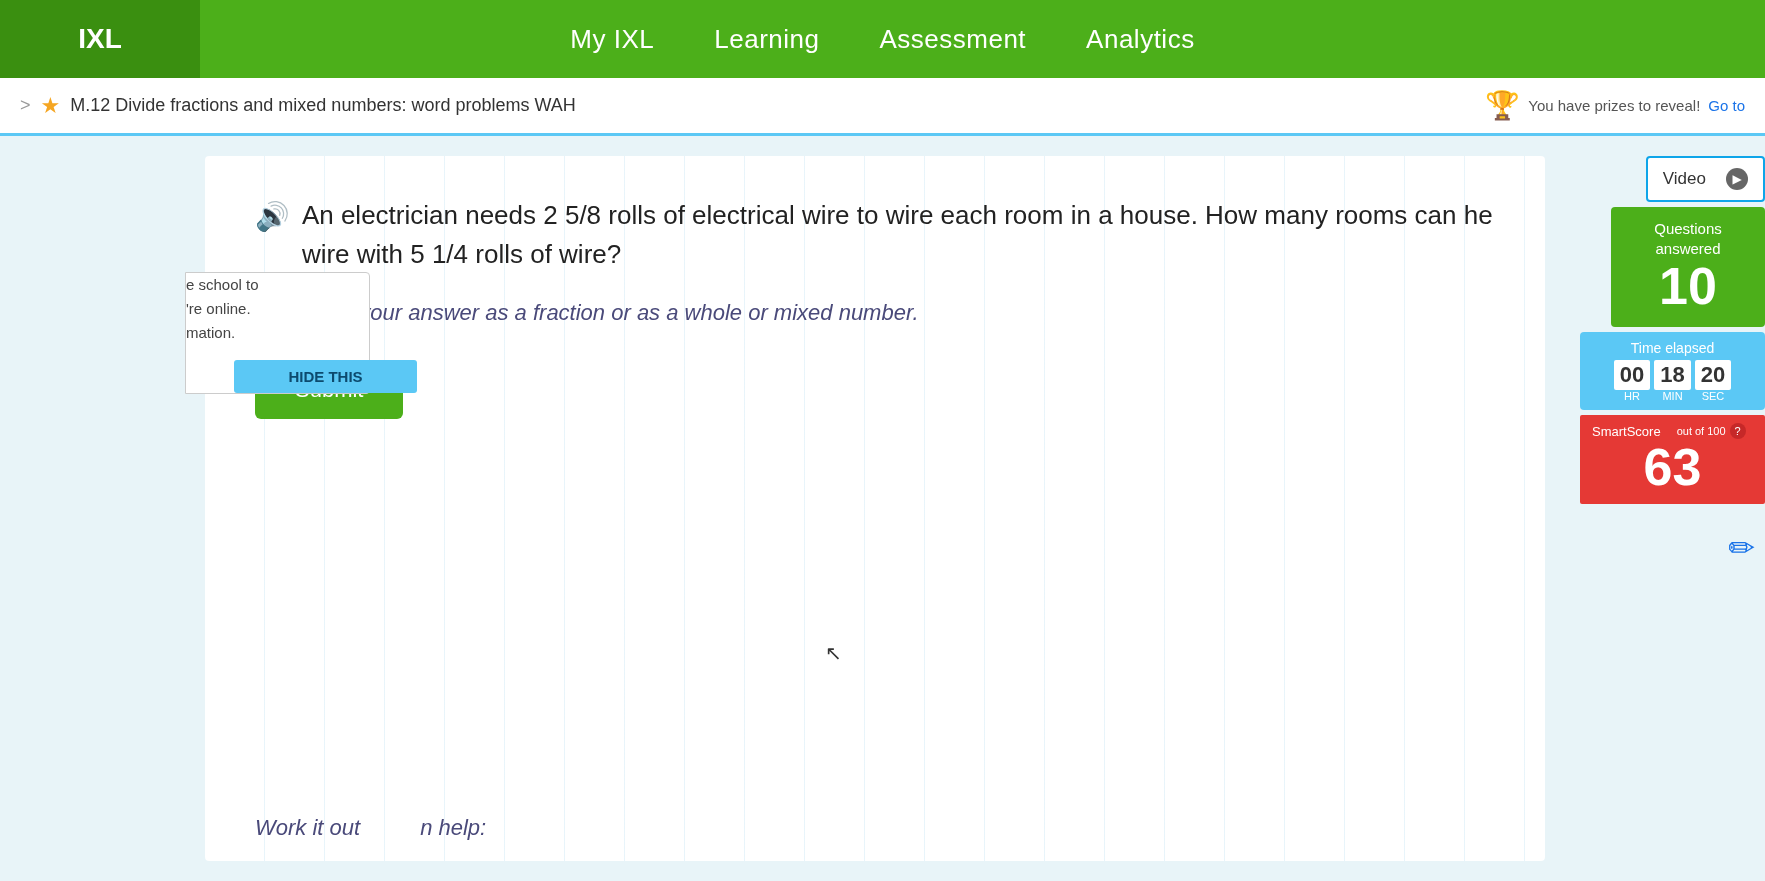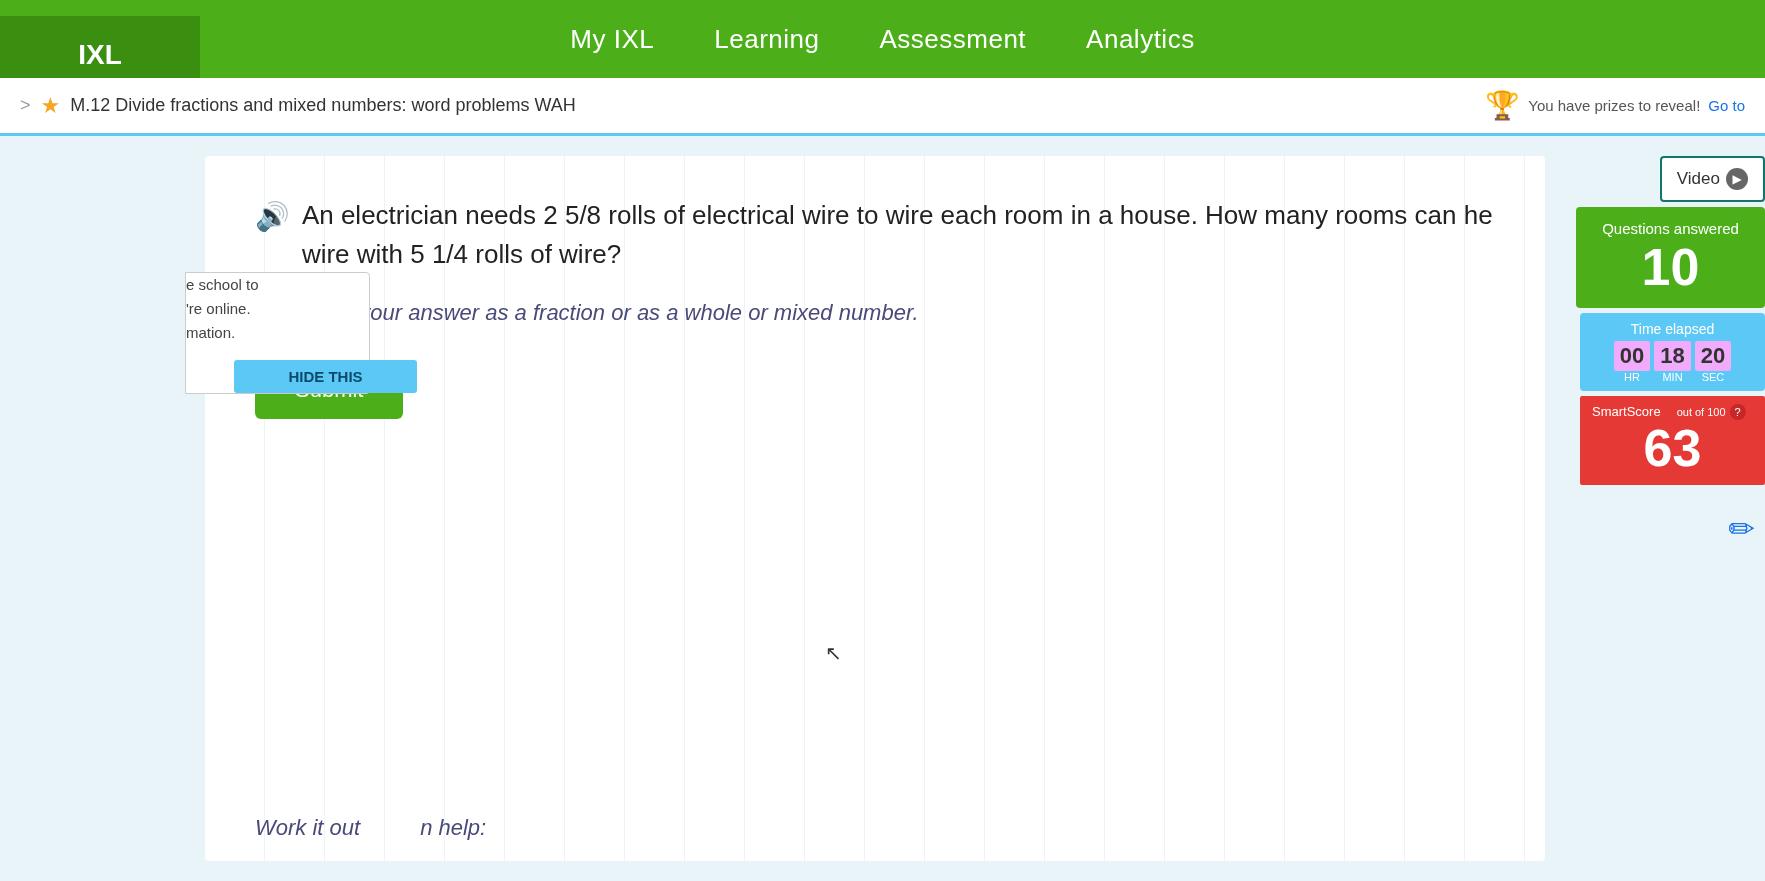--- a/index.html
+++ b/index.html
@@ -10,21 +10,21 @@
       background: #4caf1a;
       height: 78px;
       display: flex;
       align-items: center;
       padding: 0 40px;
       position: relative;
     }
     .top-nav .logo-area {
       position: absolute;
       left: 0;
-      top: 16px;
+      top: 0;
       width: 200px;
       height: 78px;
       background: #3a8f10;
       display: flex;
       align-items: center;
       justify-content: center;
     }
     .top-nav .logo-text {
       color: white;
       font-size: 28px;
@@ -224,29 +224,29 @@
       width: 200px;
       margin-top: 20px;
       margin-right: 0;
       display: flex;
       flex-direction: column;
       gap: 0;
     }
 
     .video-btn {
       background: white;
-      border: 2px solid #0f766e;
+      border: 2px solid #0ea5e9;
       border-radius: 4px;
       padding: 10px 15px;
       font-size: 17px;
       color: #333;
       cursor: pointer;
       display: flex;
       align-items: center;
-      gap: 6px;
+      gap: 20px;
       margin-bottom: 5px;
       align-self: flex-end;
     }
     .video-circle {
       width: 22px;
       height: 22px;
       border-radius: 50%;
       background: #666;
       display: flex;
       align-items: center;
@@ -255,21 +255,21 @@
       font-size: 12px;
     }
 
     .questions-answered-box {
       background: #4caf1a;
       color: white;
       padding: 12px 15px;
       border-radius: 4px;
       text-align: center;
       margin-bottom: 5px;
-      width: 189px;
+      width: 154px;
       align-self: flex-end;
     }
     .qa-label {
       font-size: 15px;
       line-height: 1.3;
     }
     .qa-number {
       font-size: 52px;
       font-weight: bold;
       line-height: 1.1;
@@ -291,21 +291,21 @@
     .te-timer {
       display: flex;
       justify-content: center;
       align-items: baseline;
       gap: 4px;
       margin-top: 4px;
     }
     .te-num {
       font-size: 22px;
       font-weight: bold;
-      background: #f0abfc;
+      background: #ffffff;
       color: #333;
       padding: 2px 6px;
       border-radius: 2px;
       min-width: 34px;
       text-align: center;
     }
     .te-unit {
       font-size: 11px;
       color: white;
     }

